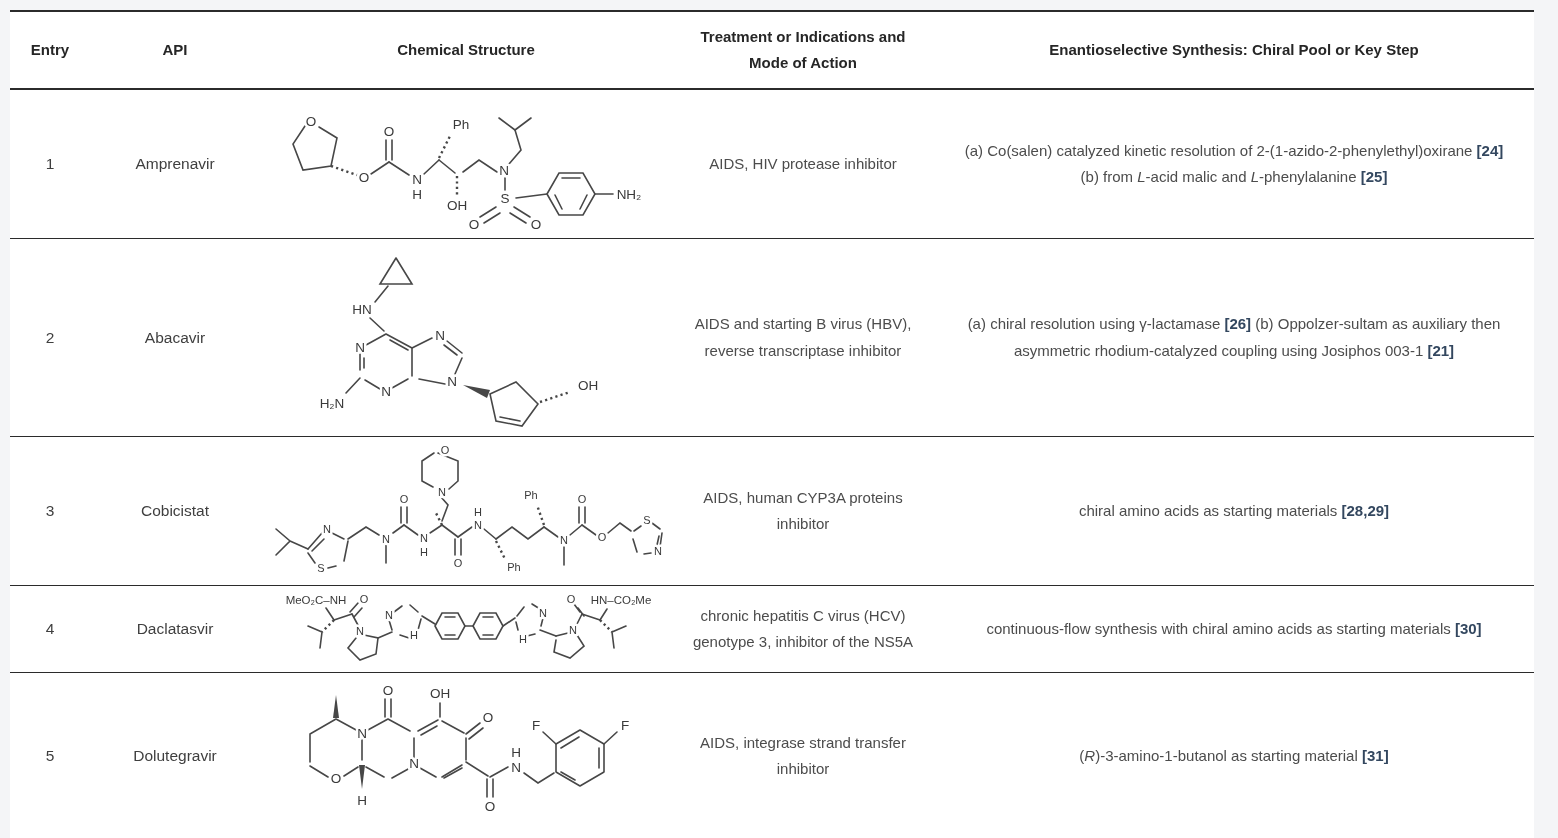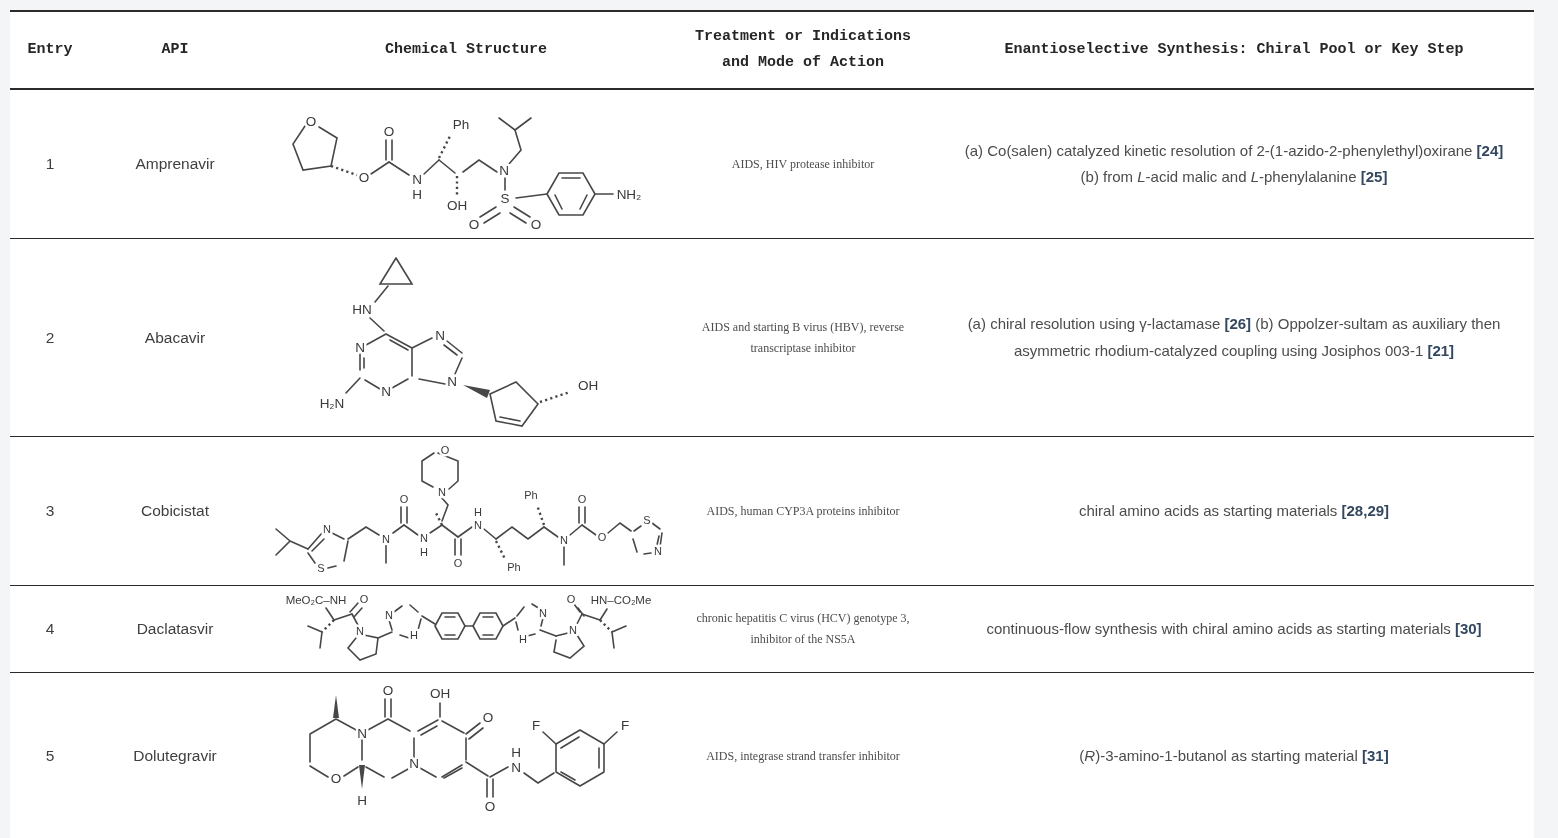--- a/index.html
+++ b/index.html
@@ -15,34 +15,34 @@
     width:1558px;height:838px;overflow:hidden;
   }
   .page{padding:10px 24px 8px 10px;}
   table.api-table{
     width:100%;
     border-collapse:collapse;
     background:var(--table-bg);
     border-top:2px solid var(--line);
     border-bottom:2px solid var(--line);
   }
-  thead tr{border-bottom:2px solid var(--line);height:78px;font-family:Liberation Mono, monospace;}
+  thead tr{border-bottom:2px solid var(--line);height:78px;}
   tbody tr{border-bottom:1.5px solid var(--line);}
   th{
     font-size:15px;font-weight:bold;color:var(--head);
     text-align:center;vertical-align:middle;line-height:1.75;padding:6px 4px;
   }
   td{text-align:center;vertical-align:middle;padding:4px 6px;}
   th.col-entry,td.entry{width:80px;}
   th.col-api,td.api{width:170px;}
   th.col-structure,td.structure{width:400px;}
   th.col-treatment,td.treatment{width:262px;text-align:center;}
   th.col-treatment div{max-width:235px;margin:0 auto;}
   td.entry,td.api{font-size:15.5px;color:#3f3f3f;}
-  td.treatment{font-size:12px;line-height:1.75;font-family:Liberation Serif, serif;}
+  td.treatment{font-size:15px;line-height:1.75;}
   td.treatment div{max-width:250px;margin:0 auto;}
   td.synthesis{font-size:15px;line-height:1.75;padding:4px 20px;}
   td.synthesis .ref{color:var(--ref);font-weight:bold;}
   td.synthesis .ital{font-style:italic;}
   
   td.structure svg{display:block;margin:0 auto;}
   svg .bond{stroke:var(--bond);stroke-width:1.6;fill:none;stroke-linecap:round;}
   svg .hash{stroke:var(--bond);stroke-width:2.4;fill:none;stroke-dasharray:2.2,3.2;}
   svg .wedge{fill:var(--bond);stroke:none;}
   svg .al{

